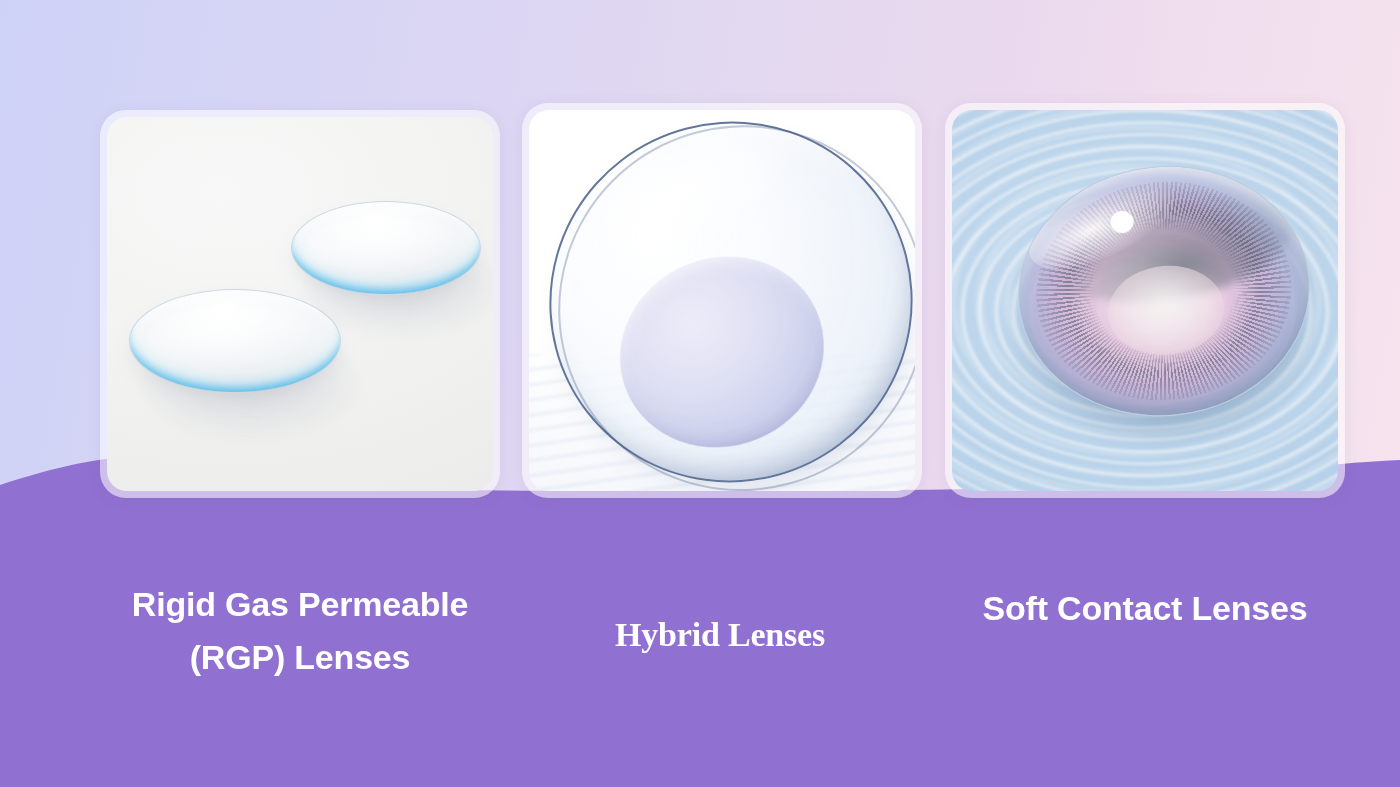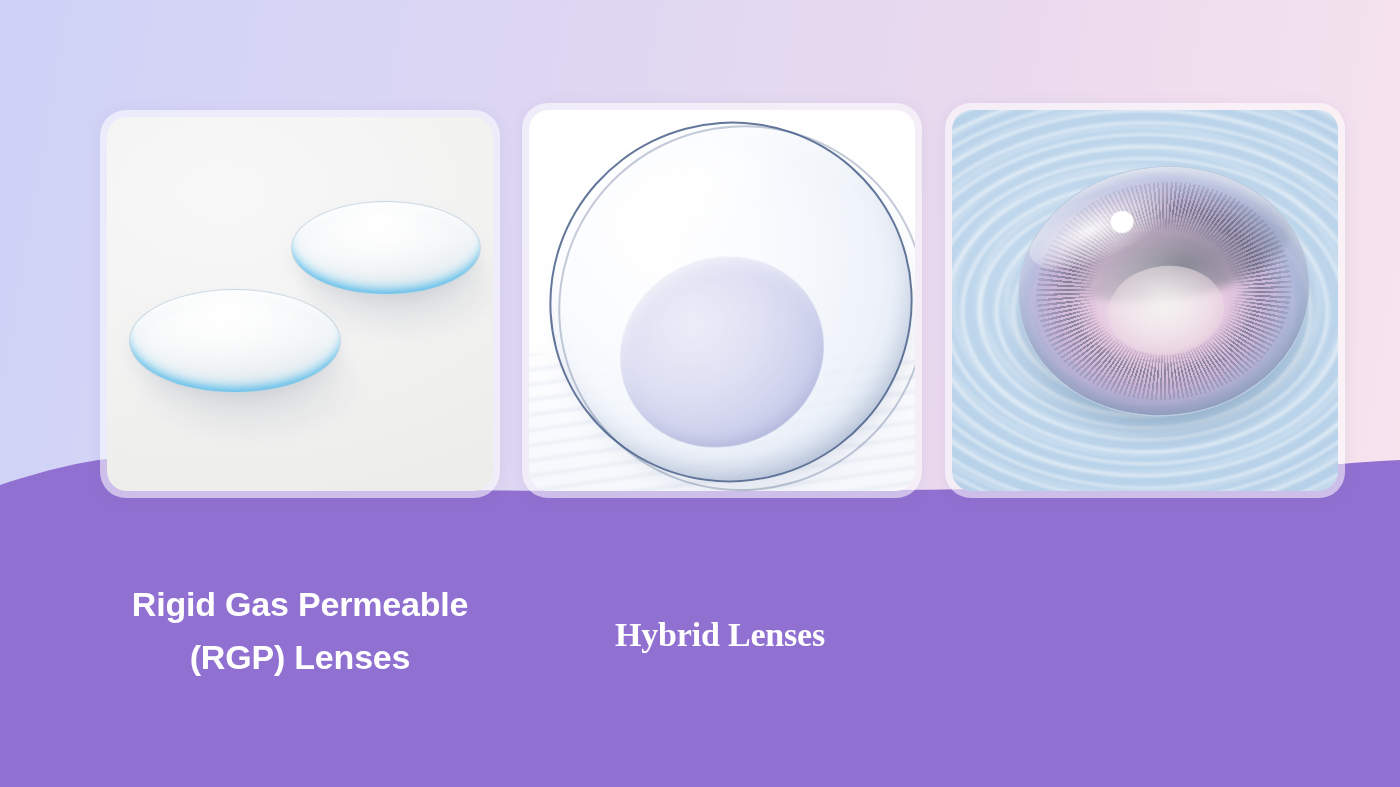--- a/index.html
+++ b/index.html
@@ -343,15 +343,16 @@
           </div>
         </div>
       </div>
     </div>
 
   </div>
 
   <div class="captions">
     <div class="caption" id="caption-1">Rigid Gas Permeable (RGP) Lenses</div>
     <div class="caption" id="caption-2">Hybrid Lenses</div>
+    <div class="caption" id="caption-3">Soft Contact Lenses</div>
   </div>
 
 </div>
 
 </body></html>

